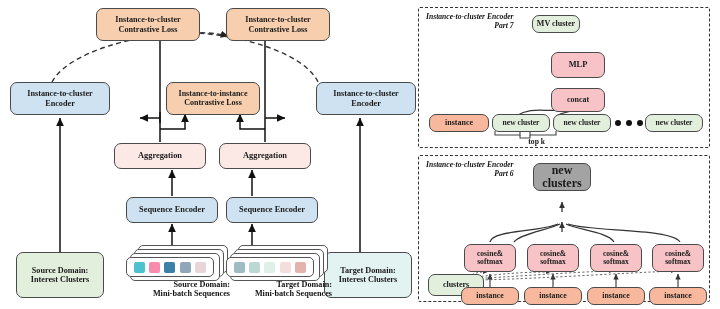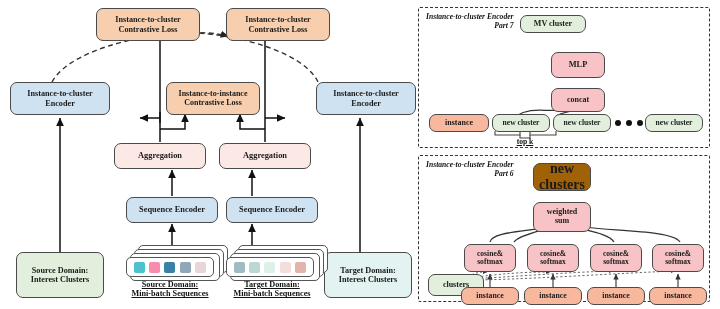--- a/index.html
+++ b/index.html
@@ -1,21 +1,21 @@
 <!DOCTYPE html>
 <html><head>
 <meta charset="utf-8">
 <style>
   html,body{margin:0;padding:0;background:#ffffff;}
   body{font-family:"Liberation Serif", serif;}
   #root{position:relative;width:720px;height:309px;overflow:hidden;background:#fff;}
   .box{position:absolute;box-sizing:border-box;border:1px solid #4a4a4a;border-radius:7px;
        display:flex;align-items:center;justify-content:center;text-align:center;
        font-weight:bold;color:#1a1a1a;line-height:1.12;padding:1px 2px;}
-  .lbl{position:absolute;font-weight:bold;color:#111;text-align:center;line-height:1.15;text-decoration:underline;}
+  .lbl{position:absolute;font-weight:bold;color:#111;text-align:right;line-height:1.15;}
   .stack{position:absolute;}
   svg.wires{position:absolute;left:0;top:0;width:720px;height:309px;overflow:visible;}
   .panel{position:absolute;box-sizing:border-box;border:1.6px dashed #333;border-radius:2px;background:transparent;}
   .ptitle{position:absolute;font-weight:bold;color:#111;line-height:1.2;text-align:right;font-style:italic;}
   .dot{position:absolute;border-radius:50%;background:#111;}
 </style>
 </head>
 <body>
 
 <div id="root">
@@ -197,21 +197,21 @@
     <span>Target Domain:</span><br>
     <span>Mini-batch Sequences</span>
   </div>
 
   <div class="panel" style="left:418px;top:7px;width:292px;height:141px;"></div>
   <div class="ptitle" style="left:426px;top:12px;font-size:7.6px;">
     <span>Instance-to-cluster Encoder</span><br>
     <span>Part 7</span>
   </div>
 
-  <div class="box" style="left:520px;top:15px;width:66px;height:18px;background:#e2efdd;font-size:8px;">
+  <div class="box" style="left:532px;top:15px;width:48px;height:18px;background:#e2efdd;font-size:8px;">
       <span>MV cluster</span>
     </div>
 
   <div class="box" style="left:551px;top:52px;width:54px;height:26px;background:#f8c3c6;font-size:8.4px;">
       <span>MLP</span>
     </div>
 
   <div class="box" style="left:551px;top:88px;width:54px;height:24px;background:#f8c3c6;font-size:8px;">
       <span>concat</span>
     </div>
@@ -237,33 +237,27 @@
   <div class="dot" style="left:637px;top:120px;width:6px;height:6px;"></div>
 
   <div class="lbl" style="left:505px;top:138px;width:40px;font-size:7.6px;"><span>top k</span></div>
 
   <div class="panel" style="left:418px;top:155px;width:292px;height:147px;"></div>
   <div class="ptitle" style="left:426px;top:160px;font-size:7.6px;">
     <span>Instance-to-cluster Encoder</span><br>
     <span>Part 6</span>
   </div>
 
-  <div class="box" style="left:533px;top:163px;width:58px;height:28px;background:#a16207;font-size:14px;">
+  <div class="box" style="left:533px;top:163px;width:58px;height:28px;background:#a3a3a3;font-size:12px;">
     <span>
       <span>new</span><br>
       <span>clusters</span>
     </span>
   </div>
 
-  <div class="box" style="left:533px;top:202px;width:58px;height:30px;background:#f8c3c6;font-size:8px;">
-    <span>
-      <span>weighted</span><br>
-      <span>sum</span>
-    </span>
-  </div>
 
   <div class="box" style="left:428px;top:274px;width:56px;height:22px;background:#e2efdd;font-size:8px;">
       <span>clusters</span>
     </div>
 
   <div class="box" style="left:464px;top:244px;width:52px;height:28px;background:#f8c3c6;font-size:7.6px;">
     <span>
       <span>cosine&amp;</span><br>
       <span>softmax</span>
     </span>

